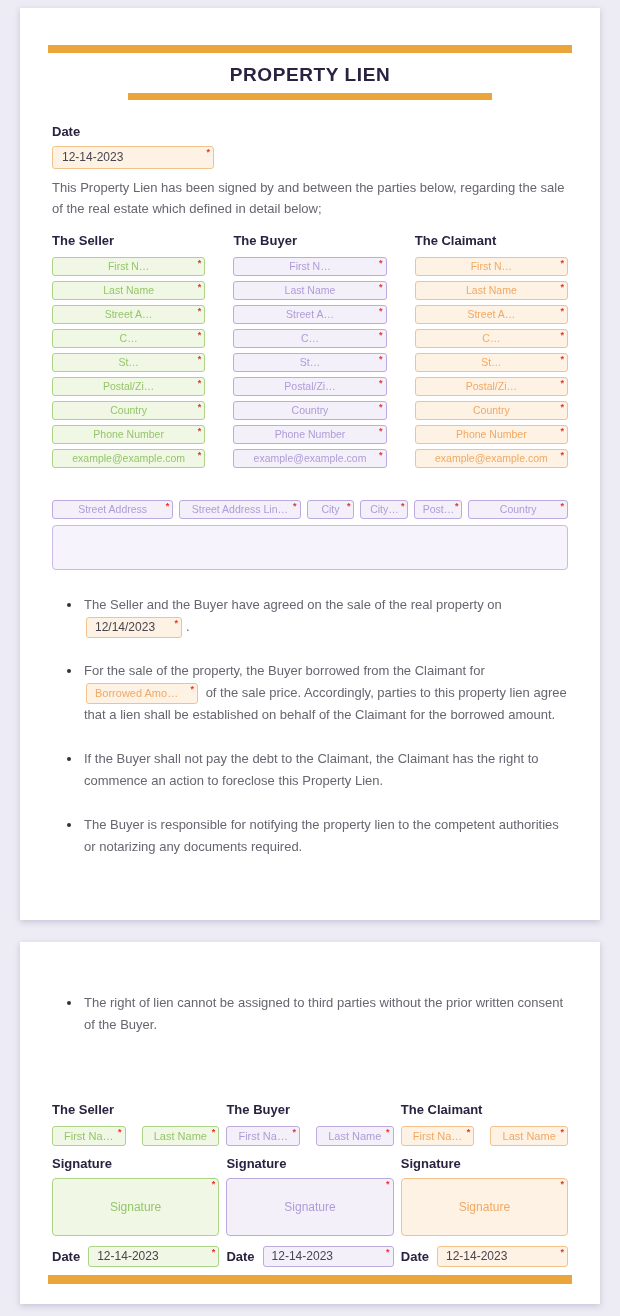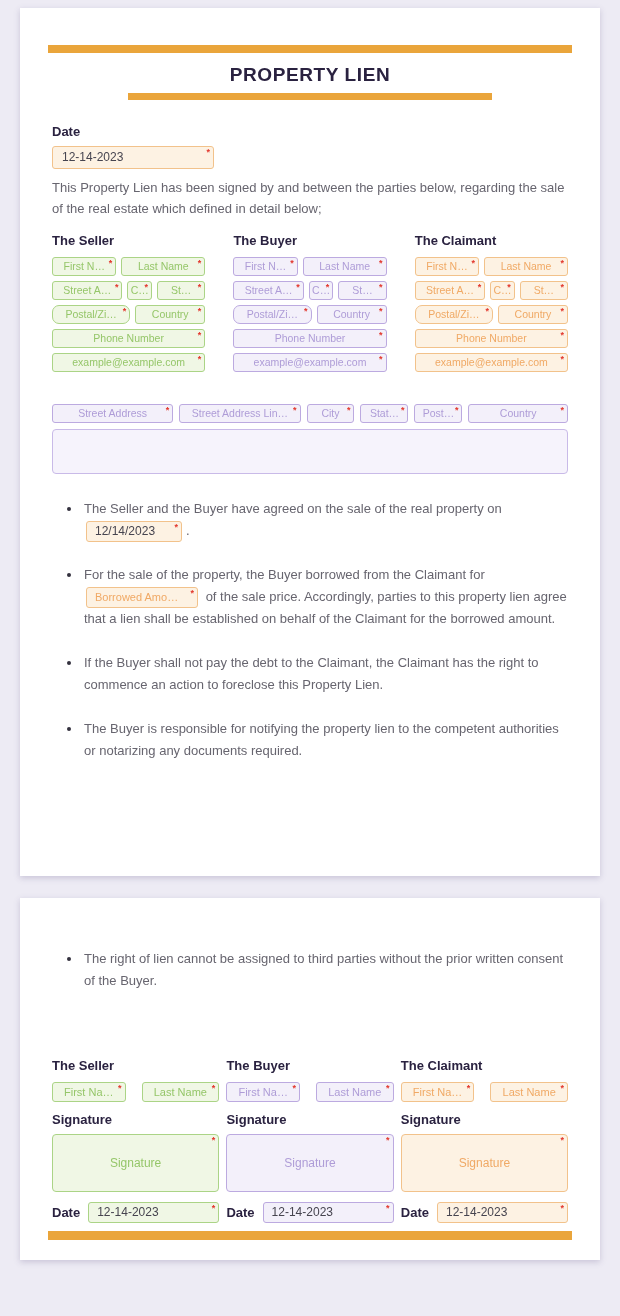--- a/index.html
+++ b/index.html
@@ -15,26 +15,26 @@
   .content { margin:0 4px; }
   .field-label { font-size:13px; font-weight:bold; color:#2A2240; }
   .date-block { margin-top:24px; }
   .date-block .field-label { margin-bottom:7px; }
   .req { position:absolute; top:1px; right:3px; color:#E2352B; font-size:9px; line-height:9px; font-weight:bold; }
   .top-date-field { position:relative; width:162px; height:23px; line-height:21px; padding:0 14px 0 9px; font-size:12px; color:#46444F; background:#FDF2E3; border:1px solid #F2C28B; border-radius:3px; }
   .intro { margin-top:8px; font-size:13px; line-height:21px; color:#67656F; }
   .party-columns { margin-top:14px; display:flex; justify-content:space-between; }
   .party-col { width:29.7%; }
   .col-heading { font-size:13px; font-weight:bold; color:#2A2240; margin-bottom:9px; }
-  .frow { display:flex; gap:5px; margin-bottom:5px; }
+  .frow { display:flex; gap:5px; margin-bottom:5px;flex-direction:column; }
   .field { position:relative; height:19px; line-height:17px; border:1px solid; border-radius:3px; font-size:10.5px; text-align:center; overflow:hidden; white-space:nowrap; flex:1; }
   .theme-green  .field { background:#F0F7E5; border-color:#ABD486; color:#95C669; }
   .theme-purple .field { background:#F3F0FA; border-color:#BCAAE0; color:#AE9CD7; }
   .theme-orange .field { background:#FDF2E3; border-color:#F2C28B; color:#F0A965; }
-  .fb42 { flex:0 0 42%; } .fb47 { flex:0 0 46%; } .fb17 { flex:0 0 16%; } .fb51 { flex:0 0 51%;border-radius:7px; }
+  .fb42 { flex:0 0 42%; } .fb47 { flex:0 0 46%; } .fb17 { flex:0 0 16%; } .fb51 { flex:0 0 51%; }
   .address-section { margin-top:22px; }
   .address-heading { text-align:center; font-size:13.5px; font-weight:bold; color:#2A2240; }
   .address-row { display:flex; gap:6px; margin-top:27px; }
   .address-row .field { background:#F3F0FA; border-color:#BCAAE0; color:#AE9CD7; }
   .ab24 { flex:0 0 23.5%; } .ab10 { flex:0 0 9.3%; }
   .address-textarea { margin-top:6px; height:45px; background:#F6F3FC; border:1px solid #C9BAE8; border-radius:4px; }
   .terms { margin-top:24px; padding-left:30px; }
   .terms li { list-style:disc; color:#67656F; font-size:13px; line-height:22px; margin-bottom:22px; padding-left:2px; }
   .terms li::marker { color:#33313E; }
   .inline-field { display:inline-block; position:relative; height:21px; line-height:19px; border-radius:3px; border:1px solid #F2C28B; background:#FDF2E3; padding:0 14px 0 8px; font-size:12px; vertical-align:middle; margin:0 4px 0 2px; }
@@ -150,21 +150,21 @@
           </div>
         </div>
 
       </div>
 
       <div class="address-section">
         <div class="address-row">
           <div class="field ab24"><span>Street Address</span><span class="req">*</span></div>
           <div class="field ab24"><span>Street Address Lin…</span><span class="req">*</span></div>
           <div class="field ab10"><span>City</span><span class="req">*</span></div>
-          <div class="field ab10"><span>Stat…</span><span class="req">*</span></div>
+          <div class="field ab10"><span>City…</span><span class="req">*</span></div>
           <div class="field ab10"><span>Post…</span><span class="req">*</span></div>
           <div class="field"><span>Country</span><span class="req">*</span></div>
         </div>
         <div class="address-textarea"></div>
       </div>
 
       <ul class="terms">
         <li>
           <span>The Seller and the Buyer have agreed on the sale of the real property on</span>
           <span class="inline-field dark"><span>12/14/2023</span><span class="req">*</span></span><span>.</span>

